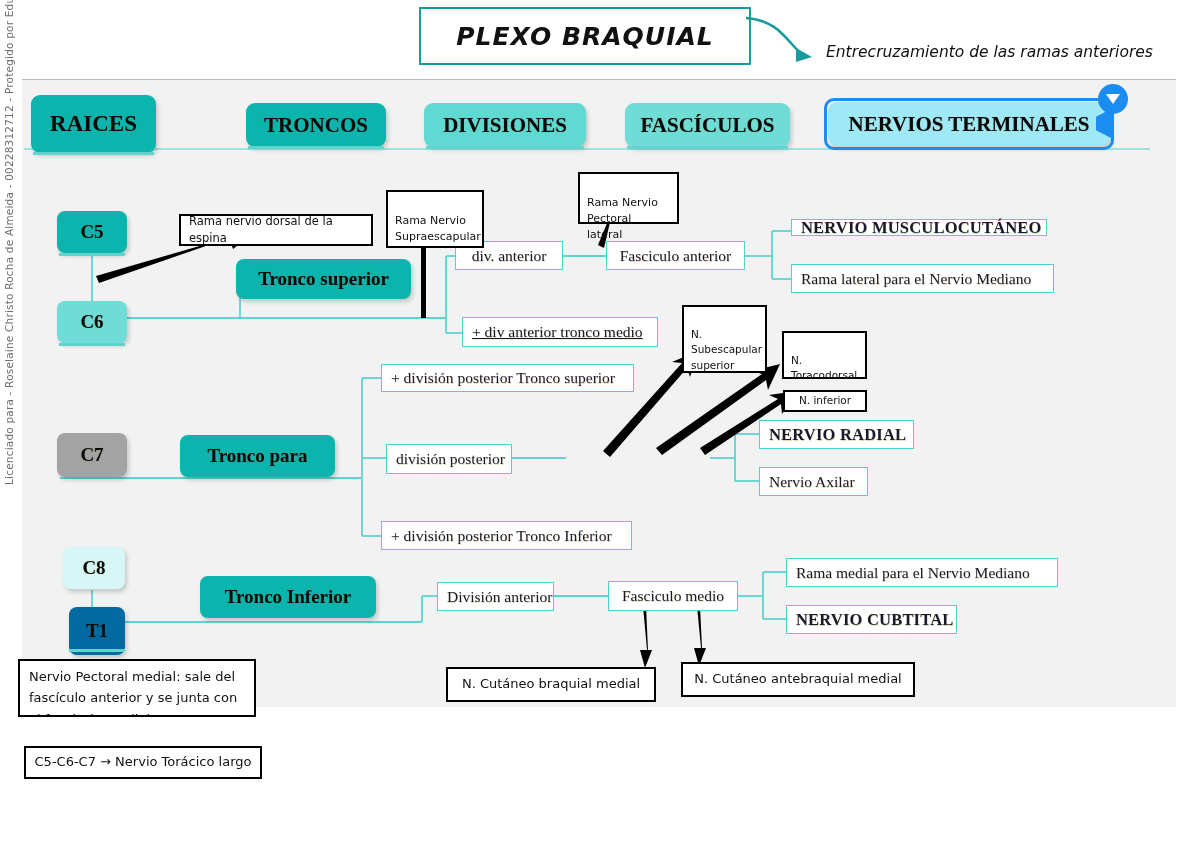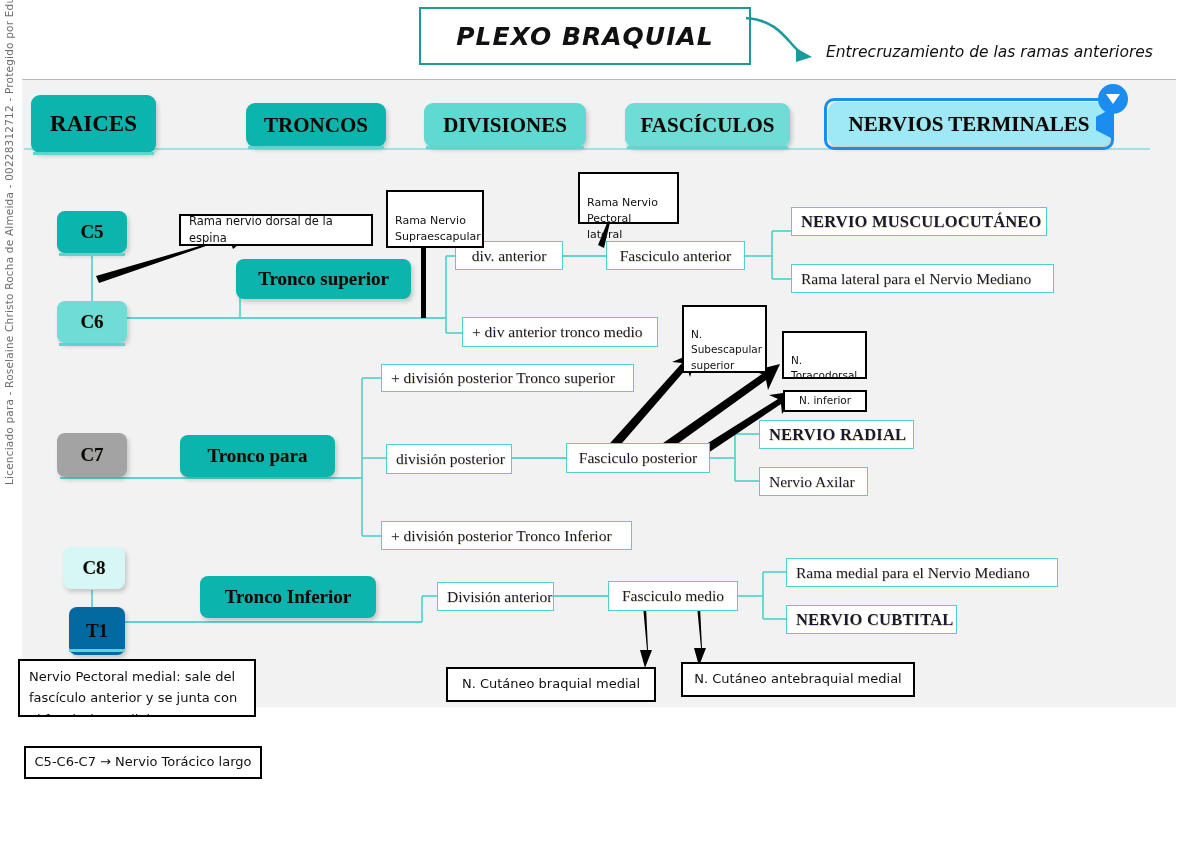--- a/index.html
+++ b/index.html
@@ -333,21 +333,21 @@
   </div>
 
   <div class="trunk" style="left:200px;top:576px;width:176px;height:42px;">
     <span>Tronco Inferior</span>
   </div>
 
   <div class="tbox center" style="left:455px;top:241px;width:108px;height:29px;">
     <span>div. anterior</span>
   </div>
 
-  <div class="tbox" style="left:462px;top:317px;width:196px;height:30px;">
+  <div class="tbox" style="left:462px;top:317px;width:196px;height:30px;text-decoration:underline;">
     <span>+ div anterior tronco medio</span>
   </div>
 
   <div class="tbox" style="left:381px;top:364px;width:253px;height:28px;">
     <span>+ división posterior Tronco superior</span>
   </div>
 
   <div class="tbox" style="left:386px;top:444px;width:126px;height:30px;">
     <span>división posterior</span>
   </div>
@@ -357,29 +357,26 @@
   </div>
 
   <div class="tbox" style="left:437px;top:582px;width:117px;height:29px;">
     <span>División anterior</span>
   </div>
 
   <div class="tbox center" style="left:606px;top:241px;width:139px;height:29px;">
     <span>Fasciculo anterior</span>
   </div>
 
-  <div class="tbox center" style="left:566px;top:443px;width:144px;height:30px;">
-    <span>Fasciculo posterior</span>
-  </div>
 
   <div class="tbox center" style="left:608px;top:581px;width:130px;height:30px;">
     <span>Fasciculo medio</span>
   </div>
 
-  <div class="tbox bold" style="left:791px;top:207px;width:256px;height:29px;">
+  <div class="tbox bold" style="left:791px;top:219px;width:256px;height:17px;">
     <span>NERVIO MUSCULOCUTÁNEO</span>
   </div>
 
   <div class="tbox" style="left:791px;top:264px;width:263px;height:29px;">
     <span>Rama lateral para el Nervio Mediano</span>
   </div>
 
   <div class="tbox bold" style="left:759px;top:420px;width:155px;height:29px;">
     <span>NERVIO RADIAL</span>
   </div>

